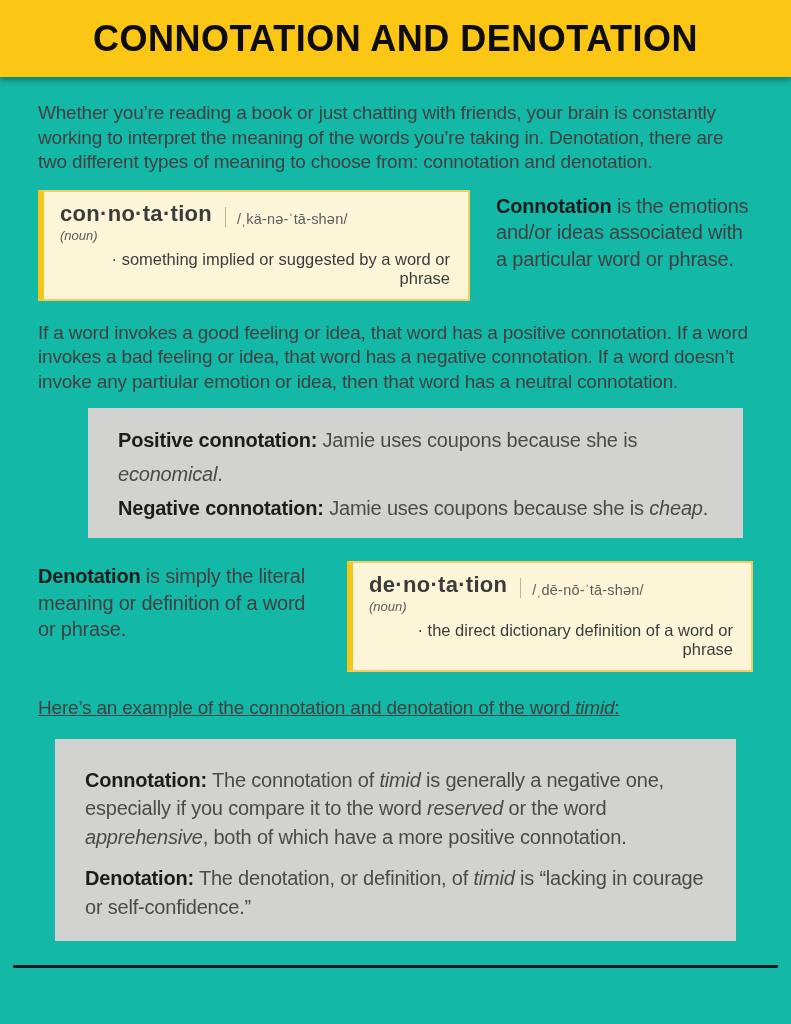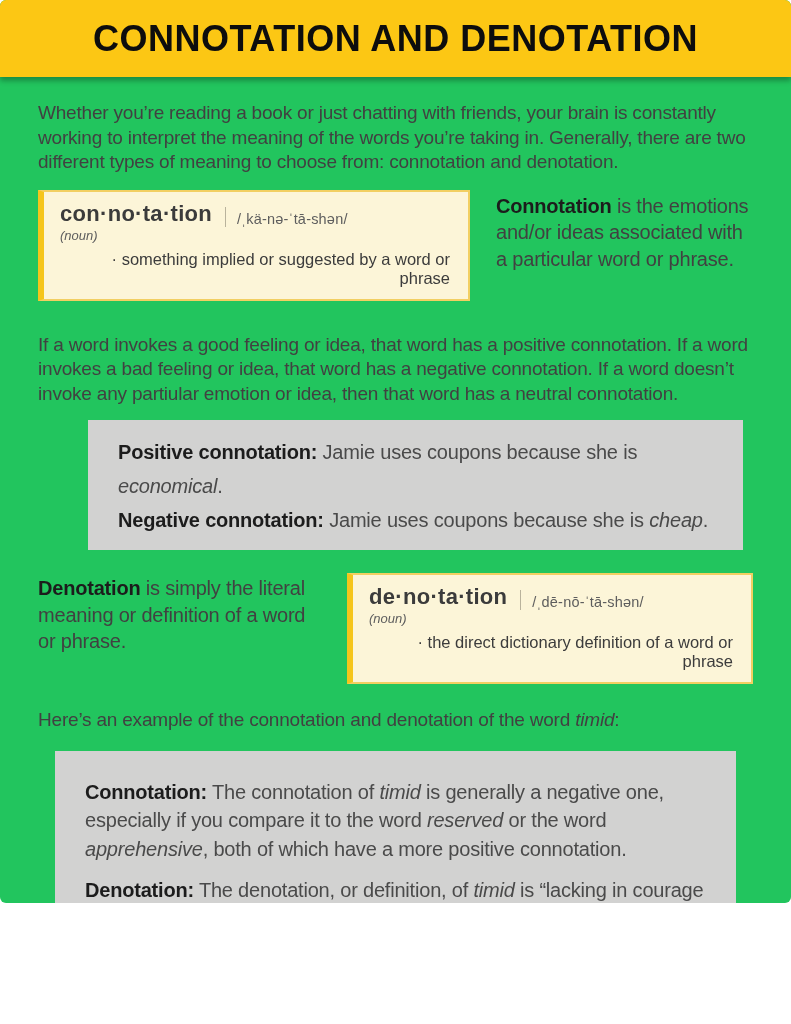--- a/index.html
+++ b/index.html
@@ -1,21 +1,20 @@
 <!DOCTYPE html>
 <html><head>
 <meta charset="utf-8">
 <style>
   * { margin:0; padding:0; box-sizing:border-box; }
   html,body { background:#ffffff; }
   .page {
-    width:791px; height:903px; margin:0 auto; background:#22c55e;
+    width:791px; height:1024px; margin:0 auto; background:#14b8a6;
     font-family:"Liberation Sans", sans-serif; color:#414141; overflow:hidden;
     position:relative;
-    border-radius:6px;
   }
   
   .banner {
     height:77px; background:#FCC714; display:flex; align-items:center; justify-content:center;
     box-shadow:0 4px 5px rgba(0,0,0,0.28);
   }
   .banner h1 {
     font-size:36px; font-weight:bold; letter-spacing:0.5px; color:#0d0d0d;
   }
   
@@ -34,35 +33,35 @@
   .defbox .headword { font-size:22px; font-weight:600; color:#3b3b3b; letter-spacing:0.3px; }
   .defbox .divider { width:1px; height:20px; background:#b9b39c; margin:0 11px 0 13px; }
   .defbox .pron { font-size:14.5px; color:#5d5d5d; letter-spacing:0.2px; }
   .defbox .pos { font-style:italic; font-size:13px; color:#5d5d5d; margin-top:1px; }
   .defbox .def-line { text-align:right; font-size:16.5px; color:#3c3c3c; margin-top:7px; padding-right:4px; }
 
   .row1 { display:flex; margin-top:15px; align-items:flex-start; }
   .row1 .defbox { flex:0 0 432px; }
   .row1 .summary { flex:0 0 260px; margin-left:26px; font-size:20px; line-height:26.5px; letter-spacing:-0.2px; margin-top:3px; }
 
-  .p2 { margin-top:32px; }
+  .p2 { margin-top:20px; }
 
   
   .graybox { background:#D2D2D1; }
   .gray1 { margin:14px 10px 0 50px; padding:15px 30px 13px; }
   .gray1 .ex-line { font-size:20px; line-height:34px; letter-spacing:-0.2px; color:#4a4a4a; }
   .gray1 .ex-line b { color:#1c1c1c; }
 
   .context { margin-top:25px; }
 
   .denrow { display:flex; margin-top:23px; align-items:flex-start; }
   .denrow .summary { flex:0 0 280px; font-size:20px; line-height:26.5px; letter-spacing:-0.2px; margin-top:2px; }
   .denrow .defbox { flex:0 0 406px; margin-left:auto; }
 
-  .exintro { margin-top:24px; }
+  .exintro { margin-top:24px;text-decoration:underline; }
 
   .gray2 { margin:18px 17px 0 17px; padding:27px 30px 20px; }
   .gray2 p { font-size:20px; line-height:28.5px; letter-spacing:-0.2px; color:#4a4a4a; }
   .gray2 p + p { margin-top:13px; }
   .gray2 b { color:#1c1c1c; }
 
   
   .footer-rule { margin:24px 13px 0; border-top:3px solid #1a1a1a; }
   .footer-row { margin:0 13px; padding:14px 0 0 24px; display:flex; align-items:center; }
 </style>
@@ -70,21 +69,21 @@
 <body>
 
 <div class="page">
 
   <div class="banner">
     <h1>CONNOTATION AND DENOTATION</h1>
   </div>
 
   <div class="content">
 
-    <p class="body-text intro">Whether you’re reading a book or just chatting with friends, your brain is constantly working to interpret the meaning of the words you’re taking in. Generally, there are two different types of meaning to choose from: connotation and denotation.</p>
+    <p class="body-text intro">Whether you’re reading a book or just chatting with friends, your brain is constantly working to interpret the meaning of the words you’re taking in. Denotation, there are two different types of meaning to choose from: connotation and denotation.</p>
 
     <div class="row1">
       <div class="defbox">
         <div class="head-row">
           <span class="headword">con·no·ta·tion</span>
           <span class="divider"></span>
           <span class="pron">/ˌkä-nə-ˈtā-shən/</span>
         </div>
         <div class="pos">(noun)</div>
         <div class="def-line">· something implied or suggested by a word or phrase</div>

